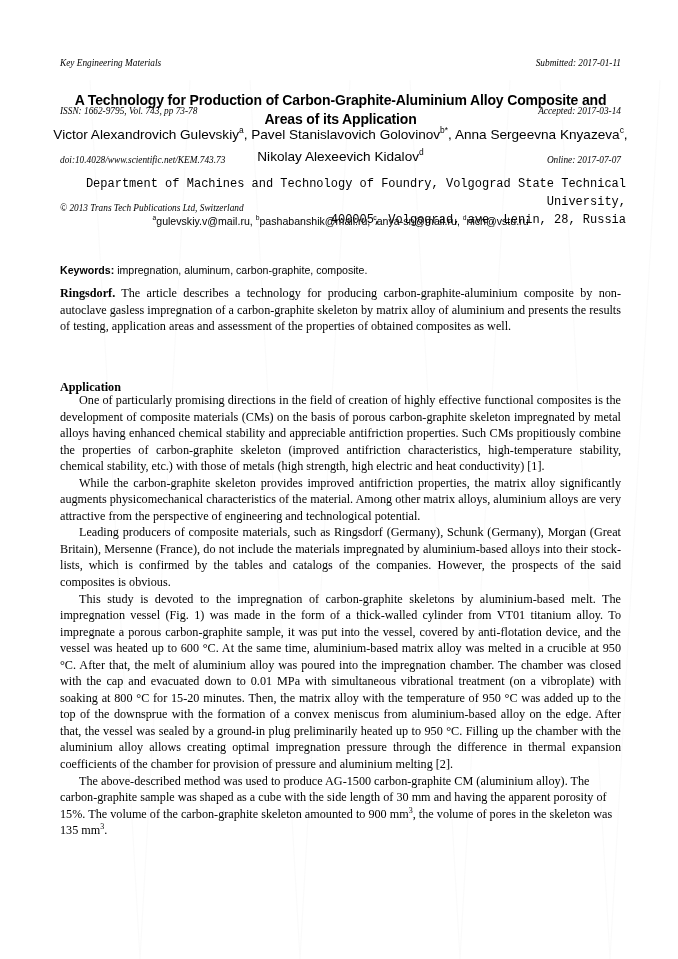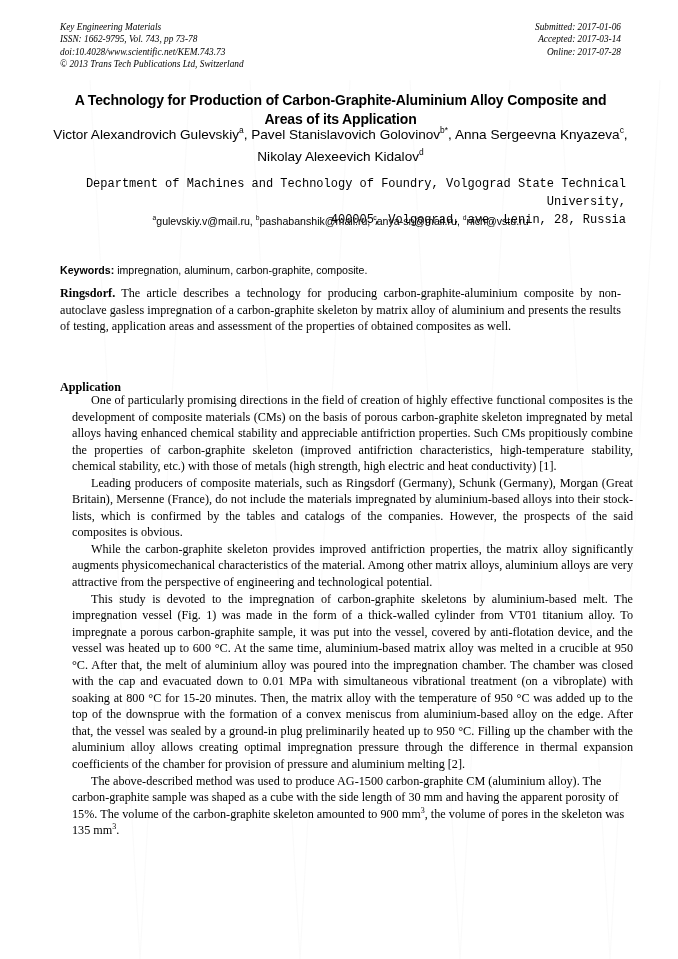--- a/index.html
+++ b/index.html
@@ -39,21 +39,21 @@
     display: flex;
     justify-content: space-between;
     align-items: flex-start;
     font-family: "Liberation Serif", serif;
     font-style: italic;
     font-size: 9.3px;
     line-height: 12.4px;
   }
   .journal-left { text-align: left; }
   .journal-right { text-align: right; white-space: nowrap; }
-  .journal-left div, .journal-right div { white-space: nowrap; }
+  .journal-left div, .journal-right div { white-space: nowrap; margin-top: 36px; }
 
   
   .title {
     position: absolute;
     top: 82px;
     left: 60px;
     width: 561px;
     text-align: center;
     font-family: "Liberation Sans", sans-serif;
     font-weight: bold;
@@ -145,21 +145,21 @@
     font-family: "Liberation Serif", serif;
     font-weight: bold;
     font-size: 12.2px;
     line-height: 16px;
   }
 
   
   .body-text {
     position: absolute;
     top: 392px;
-    left: 72px;
+    left: 60px;
     width: 561px;
     font-family: "Liberation Serif", serif;
     font-size: 12.2px;
     line-height: 16.55px;
     text-align: justify;
   }
   .body-text p {
     margin: 0;
     text-indent: 19px;
     text-align: justify;
@@ -190,23 +190,23 @@
   <div class="content">
 
     <div class="journal-header">
       <div class="journal-left">
         <div>Key Engineering Materials</div>
         <div>ISSN: 1662-9795, Vol. 743, pp 73-78</div>
         <div>doi:10.4028/www.scientific.net/KEM.743.73</div>
         <div>© 2013 Trans Tech Publications Ltd, Switzerland</div>
       </div>
       <div class="journal-right">
-        <div>Submitted: 2017-01-06</div>
+        <div>Submitted: 2017-01-11</div>
         <div>Accepted: 2017-03-14</div>
-        <div>Online: 2017-07-28</div>
+        <div>Online: 2017-07-07</div>
       </div>
     </div>
 
     <h1 class="title">A Technology for Production of Carbon-Graphite-Aluminium Alloy Composite and Areas of its Application</h1>
 
     <div class="authors">Victor Alexandrovich Gulevskiy<sup>a</sup>, Pavel Stanislavovich Golovinov<sup>b*</sup>, Anna Sergeevna Knyazeva<sup>c</sup>, Nikolay Alexeevich Kidalov<sup>d</sup></div>
 
     <div class="affiliation">
       <div>Department of Machines and Technology of Foundry, Volgograd State Technical University,</div>
       <div>400005, Volgograd, ave. Lenin, 28, Russia</div>
@@ -221,20 +221,20 @@
 
     <div class="abstract">
       <span class="ab-label">Ringsdorf.</span>
       <span>The article describes a technology for producing carbon-graphite-aluminium composite by non-autoclave gasless impregnation of a carbon-graphite skeleton by matrix alloy of aluminium and presents the results of testing, application areas and assessment of the properties of obtained composites as well.</span>
     </div>
 
     <h2 class="section-heading">Application</h2>
 
     <div class="body-text">
       <p>One of particularly promising directions in the field of creation of highly effective functional composites is the development of composite materials (CMs) on the basis of porous carbon-graphite skeleton impregnated by metal alloys having enhanced chemical stability and appreciable antifriction properties. Such CMs propitiously combine the properties of carbon-graphite skeleton (improved antifriction characteristics, high-temperature stability, chemical stability, etc.) with those of metals (high strength, high electric and heat conductivity) [1].</p>
+      <p>While the carbon-graphite skeleton provides improved antifriction properties, the matrix alloy significantly augments physicomechanical characteristics of the material. Among other matrix alloys, aluminium alloys are very attractive from the perspective of engineering and technological potential.</p>
       <p>Leading producers of composite materials, such as Ringsdorf (Germany), Schunk (Germany), Morgan (Great Britain), Mersenne (France), do not include the materials impregnated by aluminium-based alloys into their stock-lists, which is confirmed by the tables and catalogs of the companies. However, the prospects of the said composites is obvious.</p>
-      <p>While the carbon-graphite skeleton provides improved antifriction properties, the matrix alloy significantly augments physicomechanical characteristics of the material. Among other matrix alloys, aluminium alloys are very attractive from the perspective of engineering and technological potential.</p>
       <p>This study is devoted to the impregnation of carbon-graphite skeletons by aluminium-based melt. The impregnation vessel (Fig. 1) was made in the form of a thick-walled cylinder from VT01 titanium alloy. To impregnate a porous carbon-graphite sample, it was put into the vessel, covered by anti-flotation device, and the vessel was heated up to 600 °C. At the same time, aluminium-based matrix alloy was melted in a crucible at 950 °C. After that, the melt of aluminium alloy was poured into the impregnation chamber. The chamber was closed with the cap and evacuated down to 0.01 MPa with simultaneous vibrational treatment (on a vibroplate) with soaking at 800 °C for 15-20 minutes. Then, the matrix alloy with the temperature of  950 °C was added up to the top of the downsprue with the formation of a convex meniscus from aluminium-based alloy on the edge. After that, the vessel was sealed by a ground-in plug preliminarily heated up to 950 °C. Filling up the chamber with the aluminium alloy allows creating optimal impregnation pressure through the difference in thermal expansion coefficients of the chamber for provision of pressure and aluminium melting [2].</p>
       <p>The above-described method was used to produce AG-1500 carbon-graphite CM (aluminium alloy). The carbon-graphite sample was shaped as a cube with the side length of 30 mm and having the apparent porosity of 15%. The volume of the carbon-graphite skeleton amounted to 900 mm<sup>3</sup>, the volume of pores in the skeleton was 135 mm<sup>3</sup>.</p>
     </div>
 
   </div>
 </div>
 
 </body></html>

